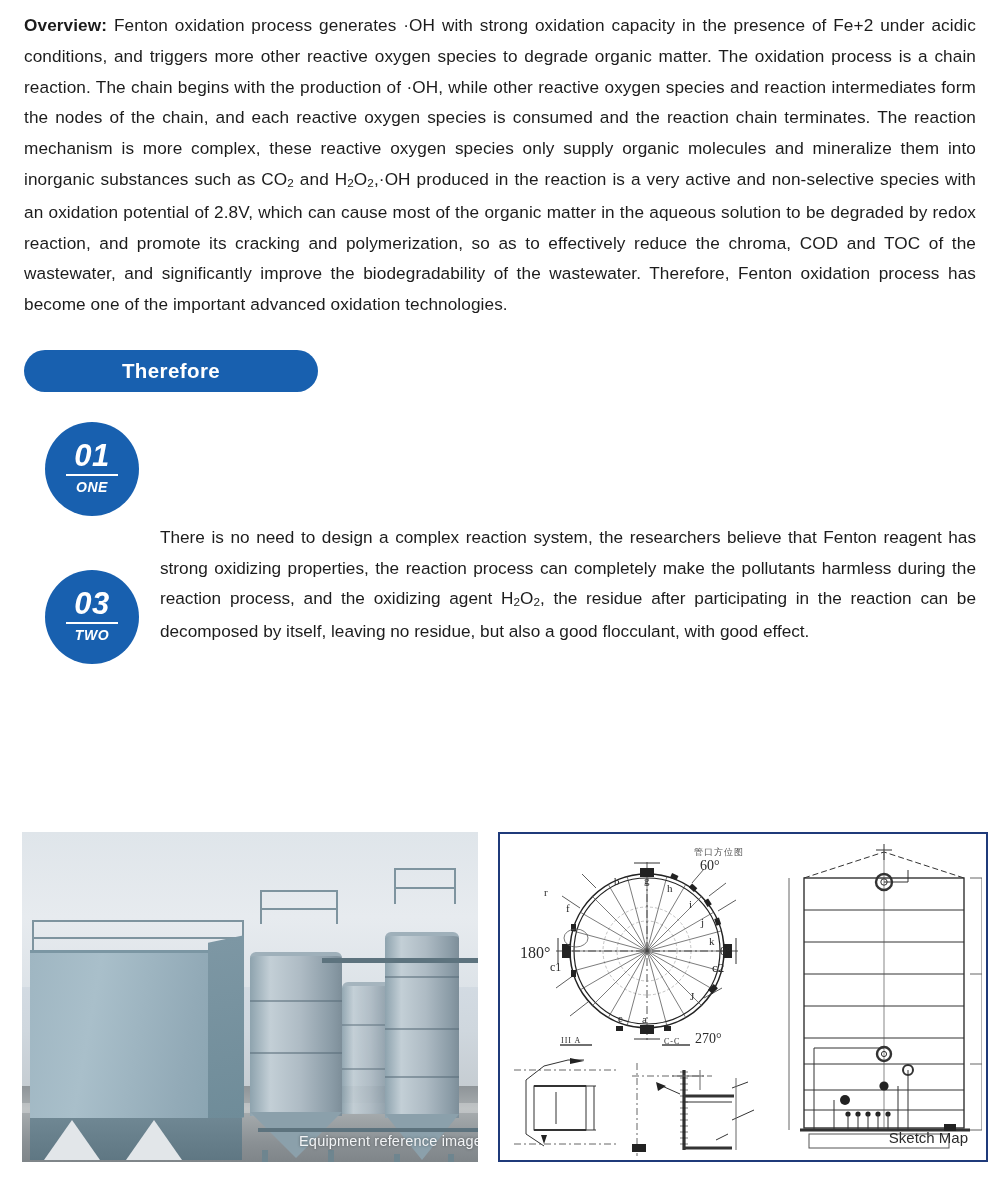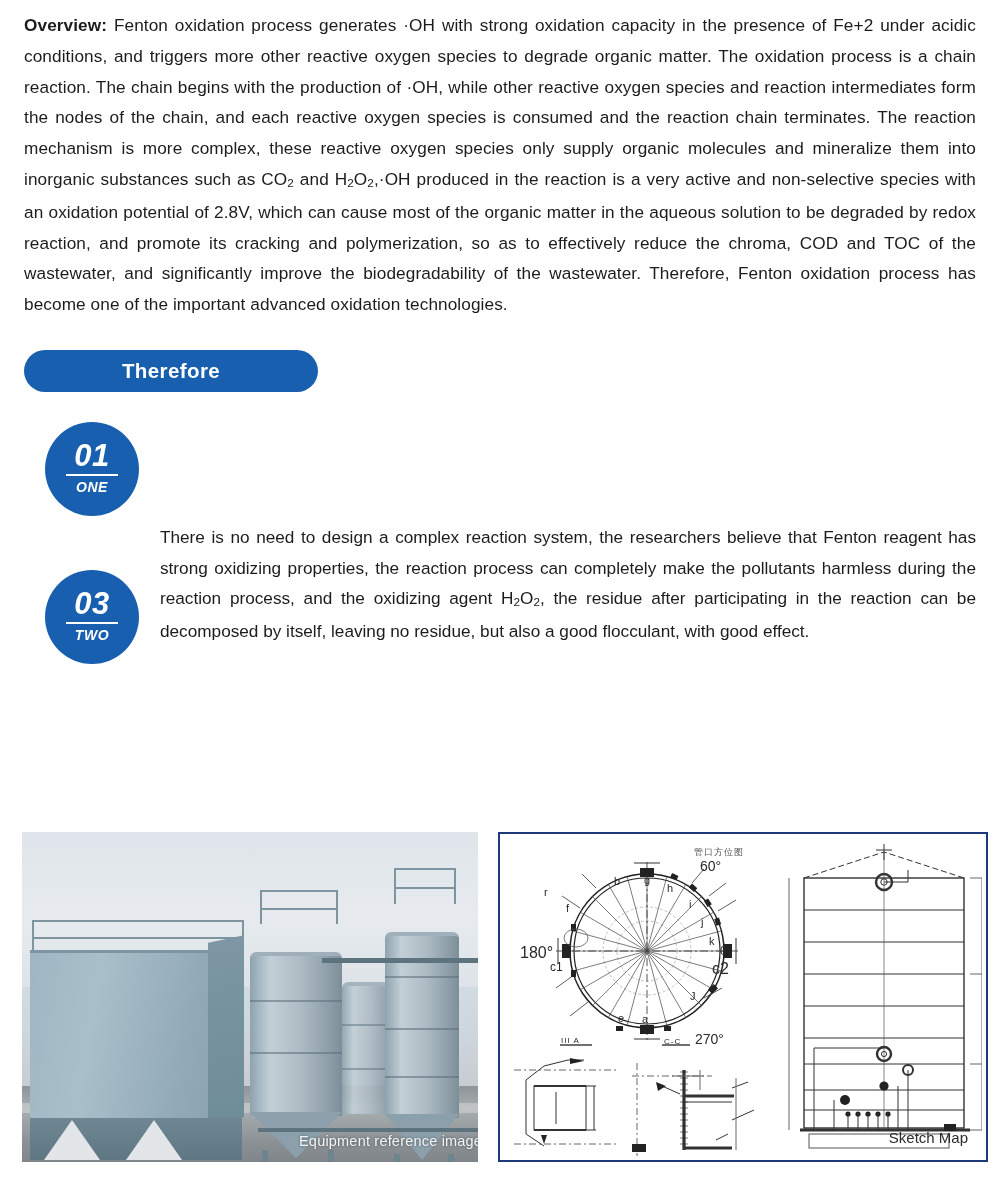--- a/index.html
+++ b/index.html
@@ -246,32 +246,32 @@
     box-sizing: border-box;
   }
   .sketch-inner {
     position: absolute;
     inset: 3px;
     border: 1px solid #ffffff;
     overflow: hidden;
   }
   .sk-label {
     position: absolute;
-    font-family: Liberation Sans, sans-serif;
+    font-family: Liberation Serif, serif;
     color: #2a2a2a;
   }
   .cn-title {
     left: 190px; top: 8px; font-size: 9px; letter-spacing: 1px; color: #555;
   }
   .deg-90  { left: 196px; top: 20px; font-size: 14px; }
   .deg-270 { left: 191px; top: 193px; font-size: 14px; }
   .deg-180 { left: 16px;  top: 106px; font-size: 16px; }
   .deg-0   { left: 216px; top: 106px; font-size: 12px; }
   .lbl-c1  { left: 46px;  top: 122px; font-size: 12px; }
-  .lbl-c2  { left: 208px; top: 122px; font-size: 16px; }
+  .lbl-c2  { left: 208px; top: 122px; font-size: 13px; }
   .lbl-b   { left: 110px; top: 37px;  font-size: 11px; }
   .lbl-g   { left: 140px; top: 36px;  font-size: 11px; }
   .lbl-h   { left: 163px; top: 44px;  font-size: 11px; }
   .lbl-i   { left: 185px; top: 60px;  font-size: 11px; }
   .lbl-j   { left: 197px; top: 78px;  font-size: 11px; }
   .lbl-k   { left: 205px; top: 97px;  font-size: 11px; }
   .lbl-Jc  { left: 186px; top: 152px; font-size: 11px; }
   .lbl-e   { left: 114px; top: 174px; font-size: 11px; }
   .lbl-a   { left: 138px; top: 175px; font-size: 11px; }
   .lbl-f   { left: 62px;  top: 64px;  font-size: 11px; }

